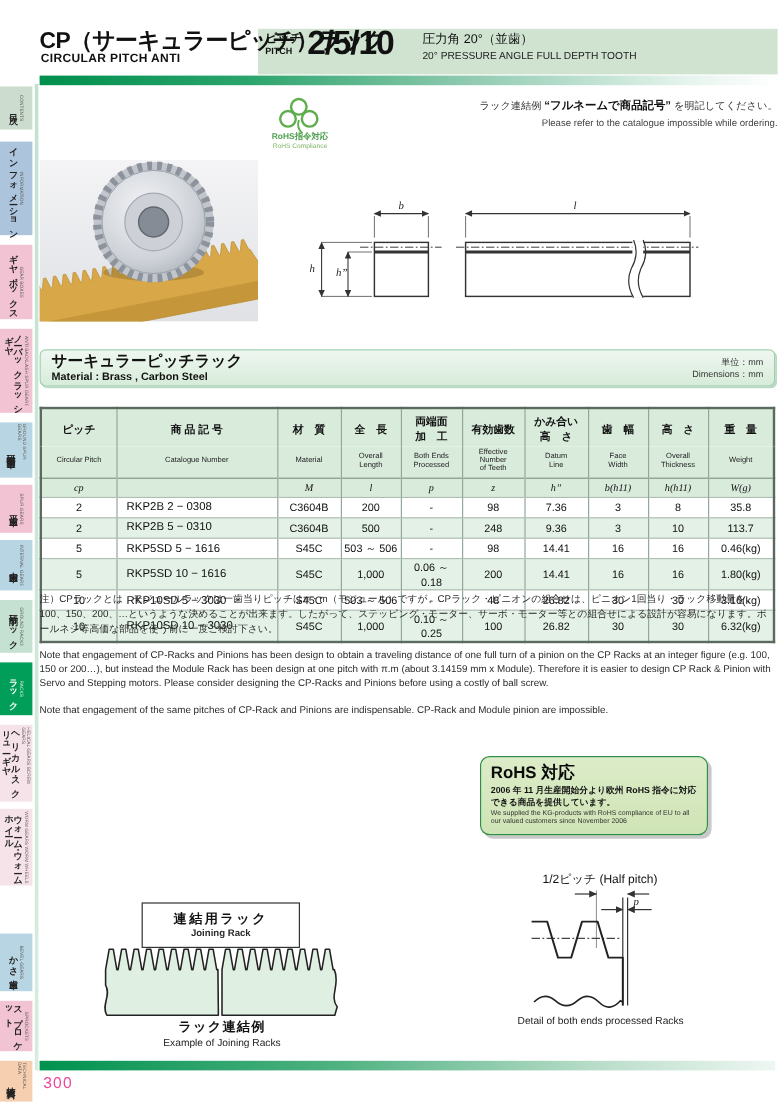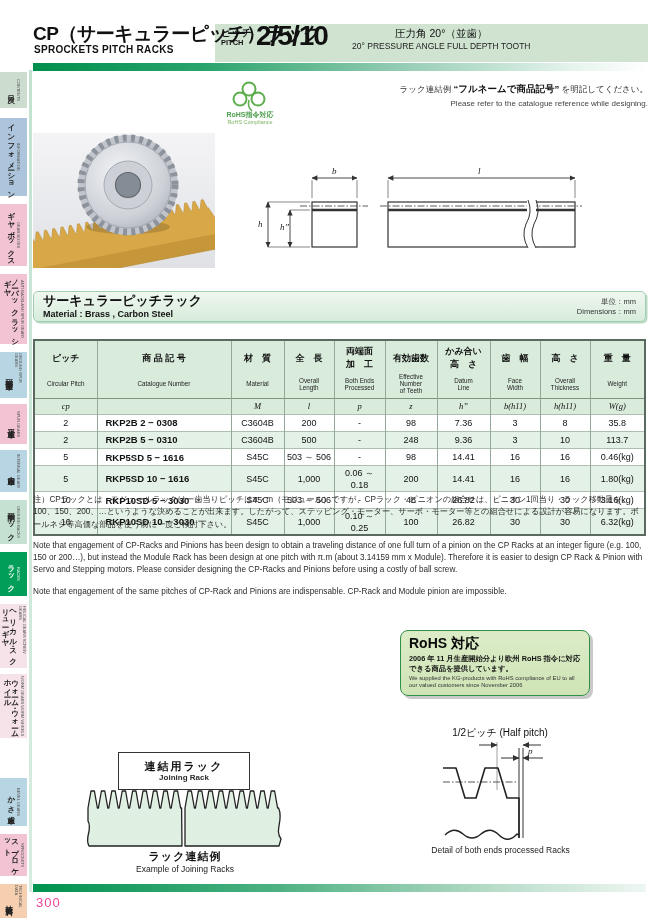--- a/index.html
+++ b/index.html
@@ -17,21 +17,21 @@
   .green-rule{left:29px;top:70px;width:3px;height:822px;background:linear-gradient(180deg,#c2e2d0,#d6ecdf);}
 
   
   .hdr-panel{left:215px;top:24px;width:433px;height:38px;background:#cfe3d0;}
   .hdr-title{left:33px;top:21px;font-size:19px;font-weight:800;letter-spacing:-0.5px;white-space:nowrap;}
   .hdr-sub{left:34px;top:44px;font-size:10px;font-weight:800;letter-spacing:0.3px;}
   .pitch-label{left:221px;top:27px;font-weight:800;line-height:1.15;text-align:left;}
   .pitch-label .l1{font-size:10px;}
   .pitch-label .l2{font-size:7.5px;}
   .pitch-val{left:256px;top:20px;font-size:28px;font-weight:900;letter-spacing:-1px;}
-  .pressure{left:352px;top:27px;line-height:1.3;white-space:nowrap;text-align:center;}
+  .pressure{left:352px;top:27px;line-height:1.3;white-space:nowrap;}
   .pressure .l1{font-size:10.5px;}
   .pressure .l2{font-size:8.5px;color:#222;}
   .hdr-bar{left:33px;top:63px;width:615px;height:8px;
     background:linear-gradient(90deg,#008f4d,#2ba46c 28%,#8fcab0 58%,#e6f4ed 88%,#ffffff);}
   .order-note{left:300px;top:82px;width:348px;text-align:right;line-height:1.4;}
   .order-note .jp{font-size:8.5px;color:#333;}
   .order-note .jp b{font-size:9.5px;color:#111;}
   .order-note .en{font-size:8px;color:#444;margin-top:2px;}
 
   
@@ -55,21 +55,21 @@
     border:2px solid #5a6a5e;background:#fff;}
   #spec th,#spec td{border-left:1px solid #93a898;border-right:1px solid #93a898;
     font-size:9px;text-align:center;padding:1px 2px;white-space:pre-line;}
   #spec thead th{background:#d9ecdc;font-weight:bold;}
   #spec .h-jp th{font-size:9px;padding-top:4px;border-bottom:none;}
   #spec .h-en th{font-size:6.3px;font-weight:normal;color:#222;line-height:1.15;border-top:none;border-bottom:none;padding-bottom:3px;}
   #spec .h-sym th{font-family:"Liberation Serif",serif;font-style:italic;font-weight:normal;
     font-size:8.5px;border-top:1px solid #7d947f;height:13px;}
   #spec tbody td{border-top:1px solid #aebfb2;height:14.2px;}
   #spec tbody tr:nth-child(even){background:#e4f1e6;}
-  #spec tbody td.cat{text-align:left;font-weight:bold;font-size:9.5px;padding-left:8px;white-space:nowrap;}
+  #spec tbody td.cat{text-align:left;font-weight:normal;font-size:9.5px;padding-left:8px;white-space:nowrap;}
 
   
   .notes{left:33px;top:494px;width:614px;color:#2b2b2b;}
   .notes p{margin:0 0 9px 0;font-size:8.2px;line-height:1.5;}
 
   
   .rohs-box{left:400px;top:630px;width:190px;height:66px;box-sizing:border-box;border:1.5px solid #2f8f46;
     border-radius:8px;background:linear-gradient(180deg,#dcecc8,#cfe4b6);box-shadow:3px 3px 0 #c9c9c9;
     padding:4px 8px;}
   .rohs-box .ttl{font-size:14px;font-weight:800;color:#0a0a0a;margin-bottom:1px;}
@@ -153,35 +153,35 @@
       </div>
       <div class="tab" style="top: 884px; height: 34px; background: rgb(246, 207, 176);">
         <span class="tjp">技術資料</span>
         <span class="ten">TECHNICAL DATA</span>
       </div>
     </aside>
   <div class="abs green-rule"></div>
 
   <div class="abs hdr-panel"></div>
   <div class="abs hdr-title">CP（サーキュラーピッチ）ラック</div>
-  <div class="abs hdr-sub">SPROCKETS PITCH RACKS</div>
+  <div class="abs hdr-sub">CIRCULAR PITCH ANTI</div>
   <div class="abs pitch-label">
     <div class="l1">ピッチ</div>
     <div class="l2">PITCH</div>
   </div>
   <div class="abs pitch-val">2/5/10</div>
   <div class="abs pressure">
     <div class="l1">圧力角 20°（並歯）</div>
     <div class="l2">20° PRESSURE ANGLE  FULL DEPTH TOOTH</div>
   </div>
   <div class="abs hdr-bar"></div>
 
   <div class="abs order-note">
     <div class="jp"><span>ラック連結例</span> <b>“フルネームで商品記号”</b> <span>を明記してください。</span></div>
-    <div class="en">Please refer to the catalogue reference while designing.</div>
+    <div class="en">Please refer to the catalogue impossible while ordering.</div>
   </div>
 
   <svg class="abs" style="left:224px;top:80px" width="50" height="32">
     <g fill="#ffffff" stroke="#5fae4e" stroke-width="2">
       <circle cx="25" cy="9" r="6.5"></circle>
       <circle cx="16" cy="19" r="6.5"></circle>
       <circle cx="34" cy="19" r="6.5"></circle>
     </g>
     <path d="M25,20 q-2,7 3,11" fill="none" stroke="#5fae4e" stroke-width="1.6"></path>
   </svg>

